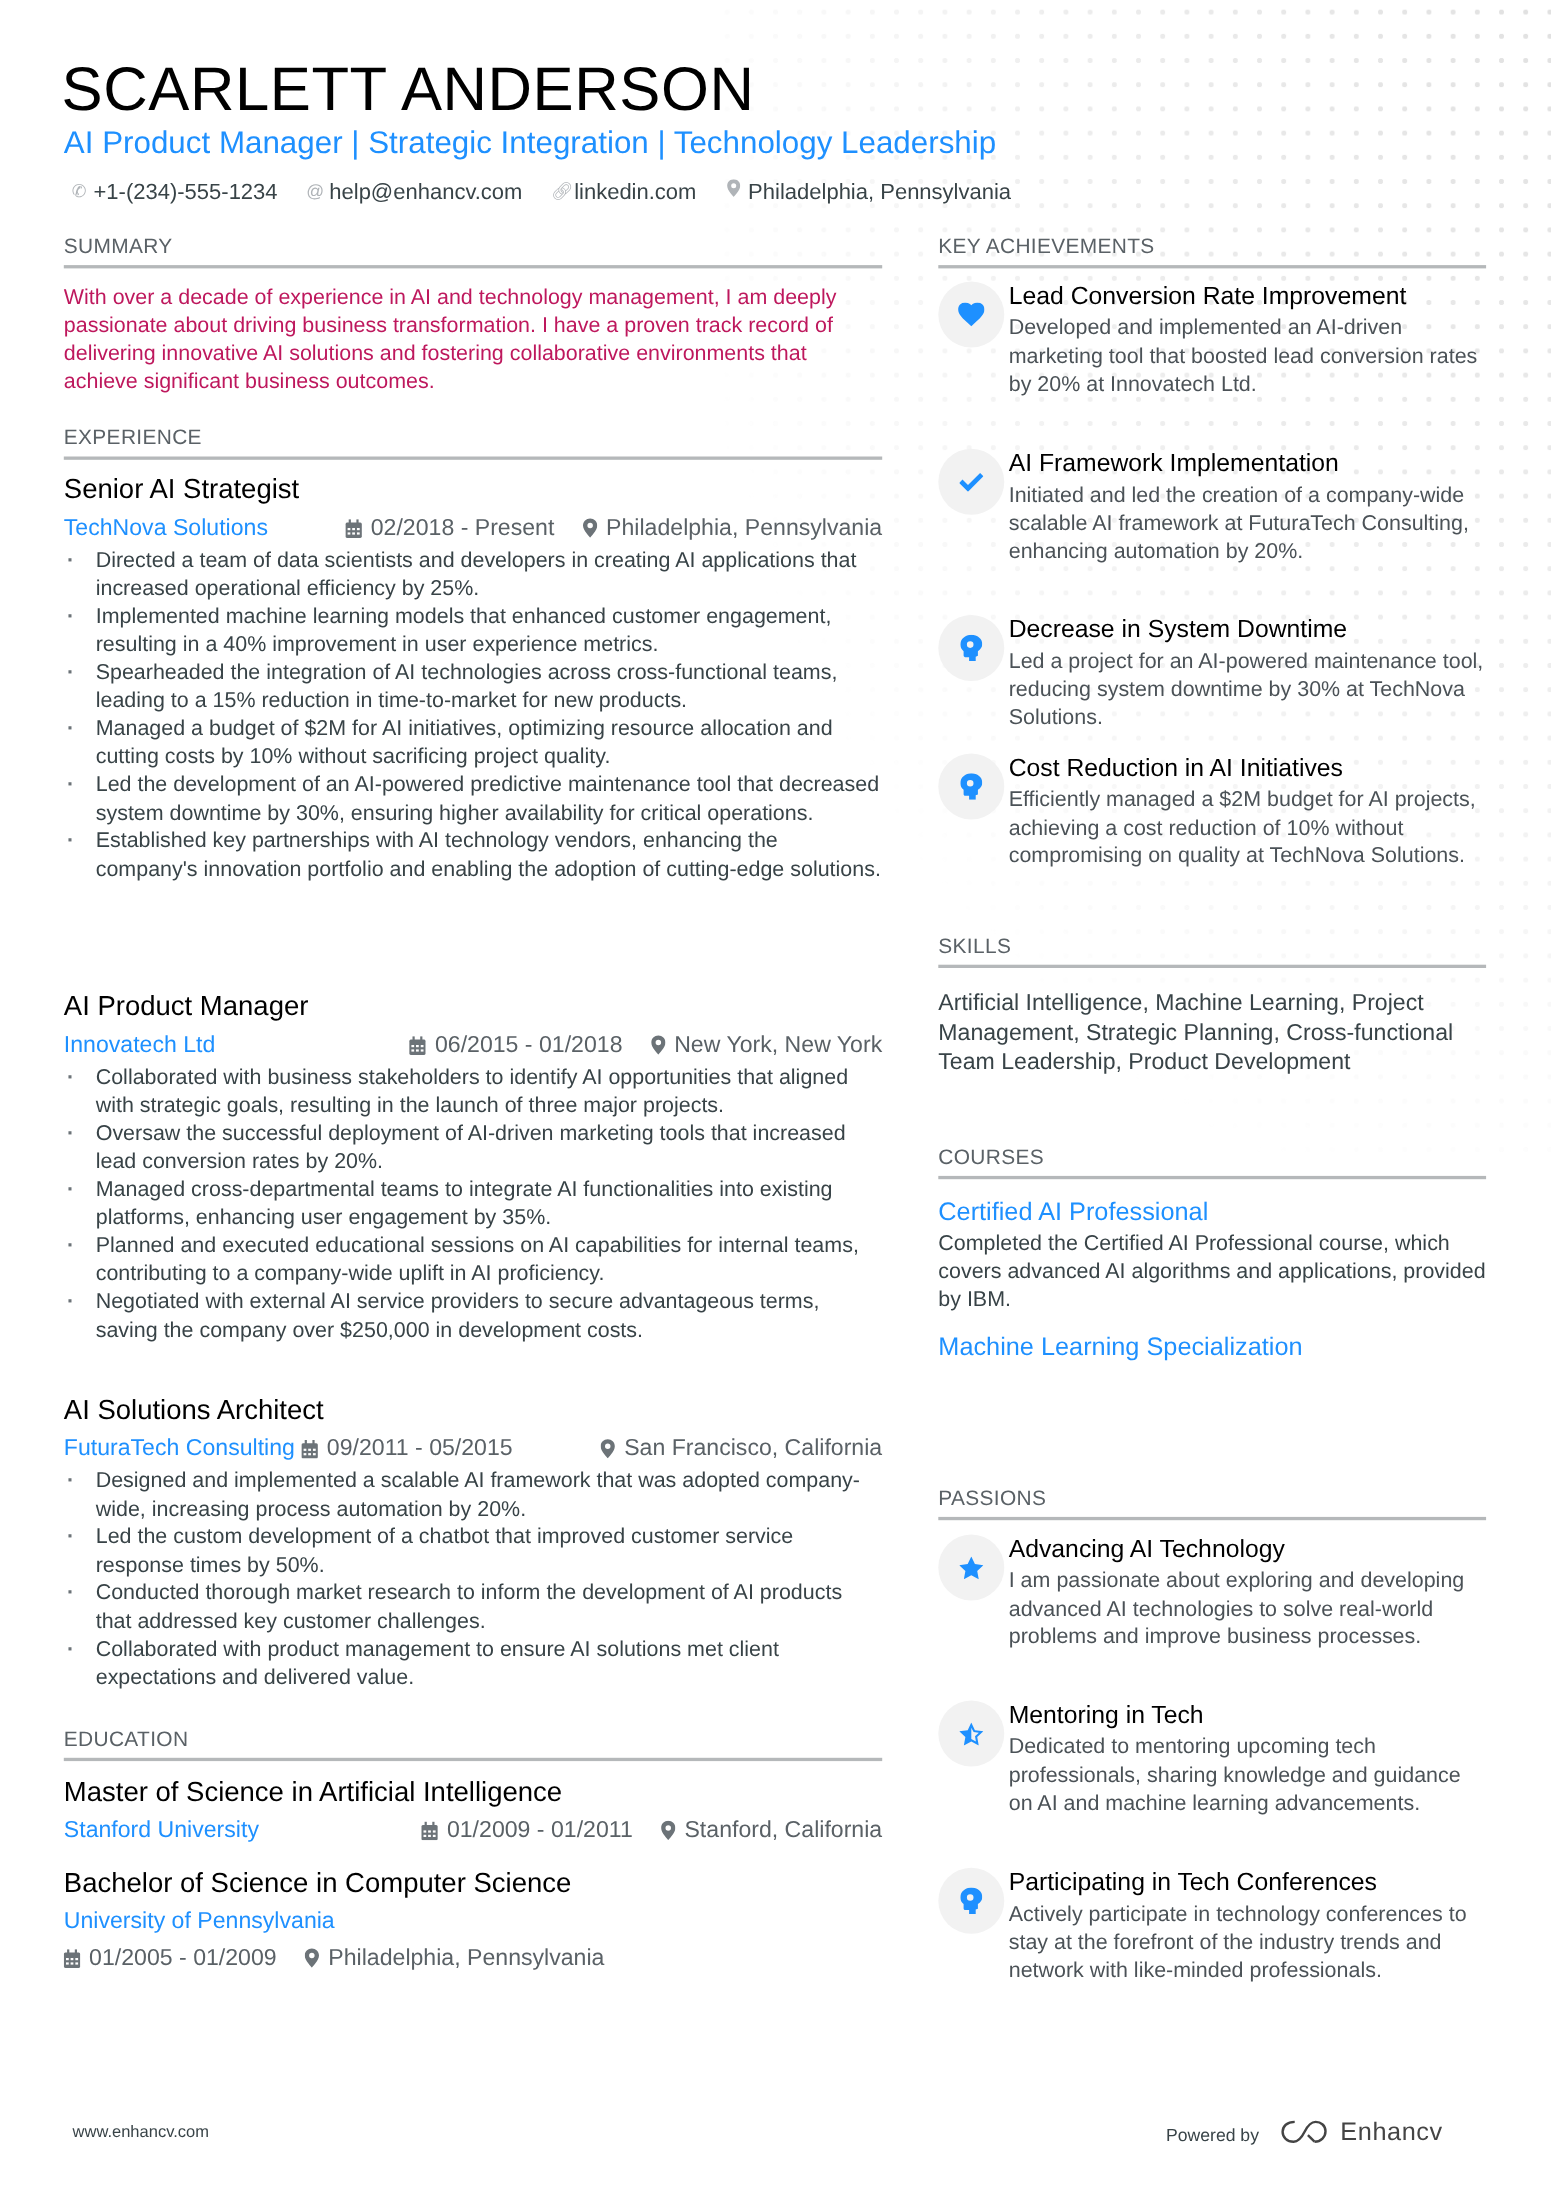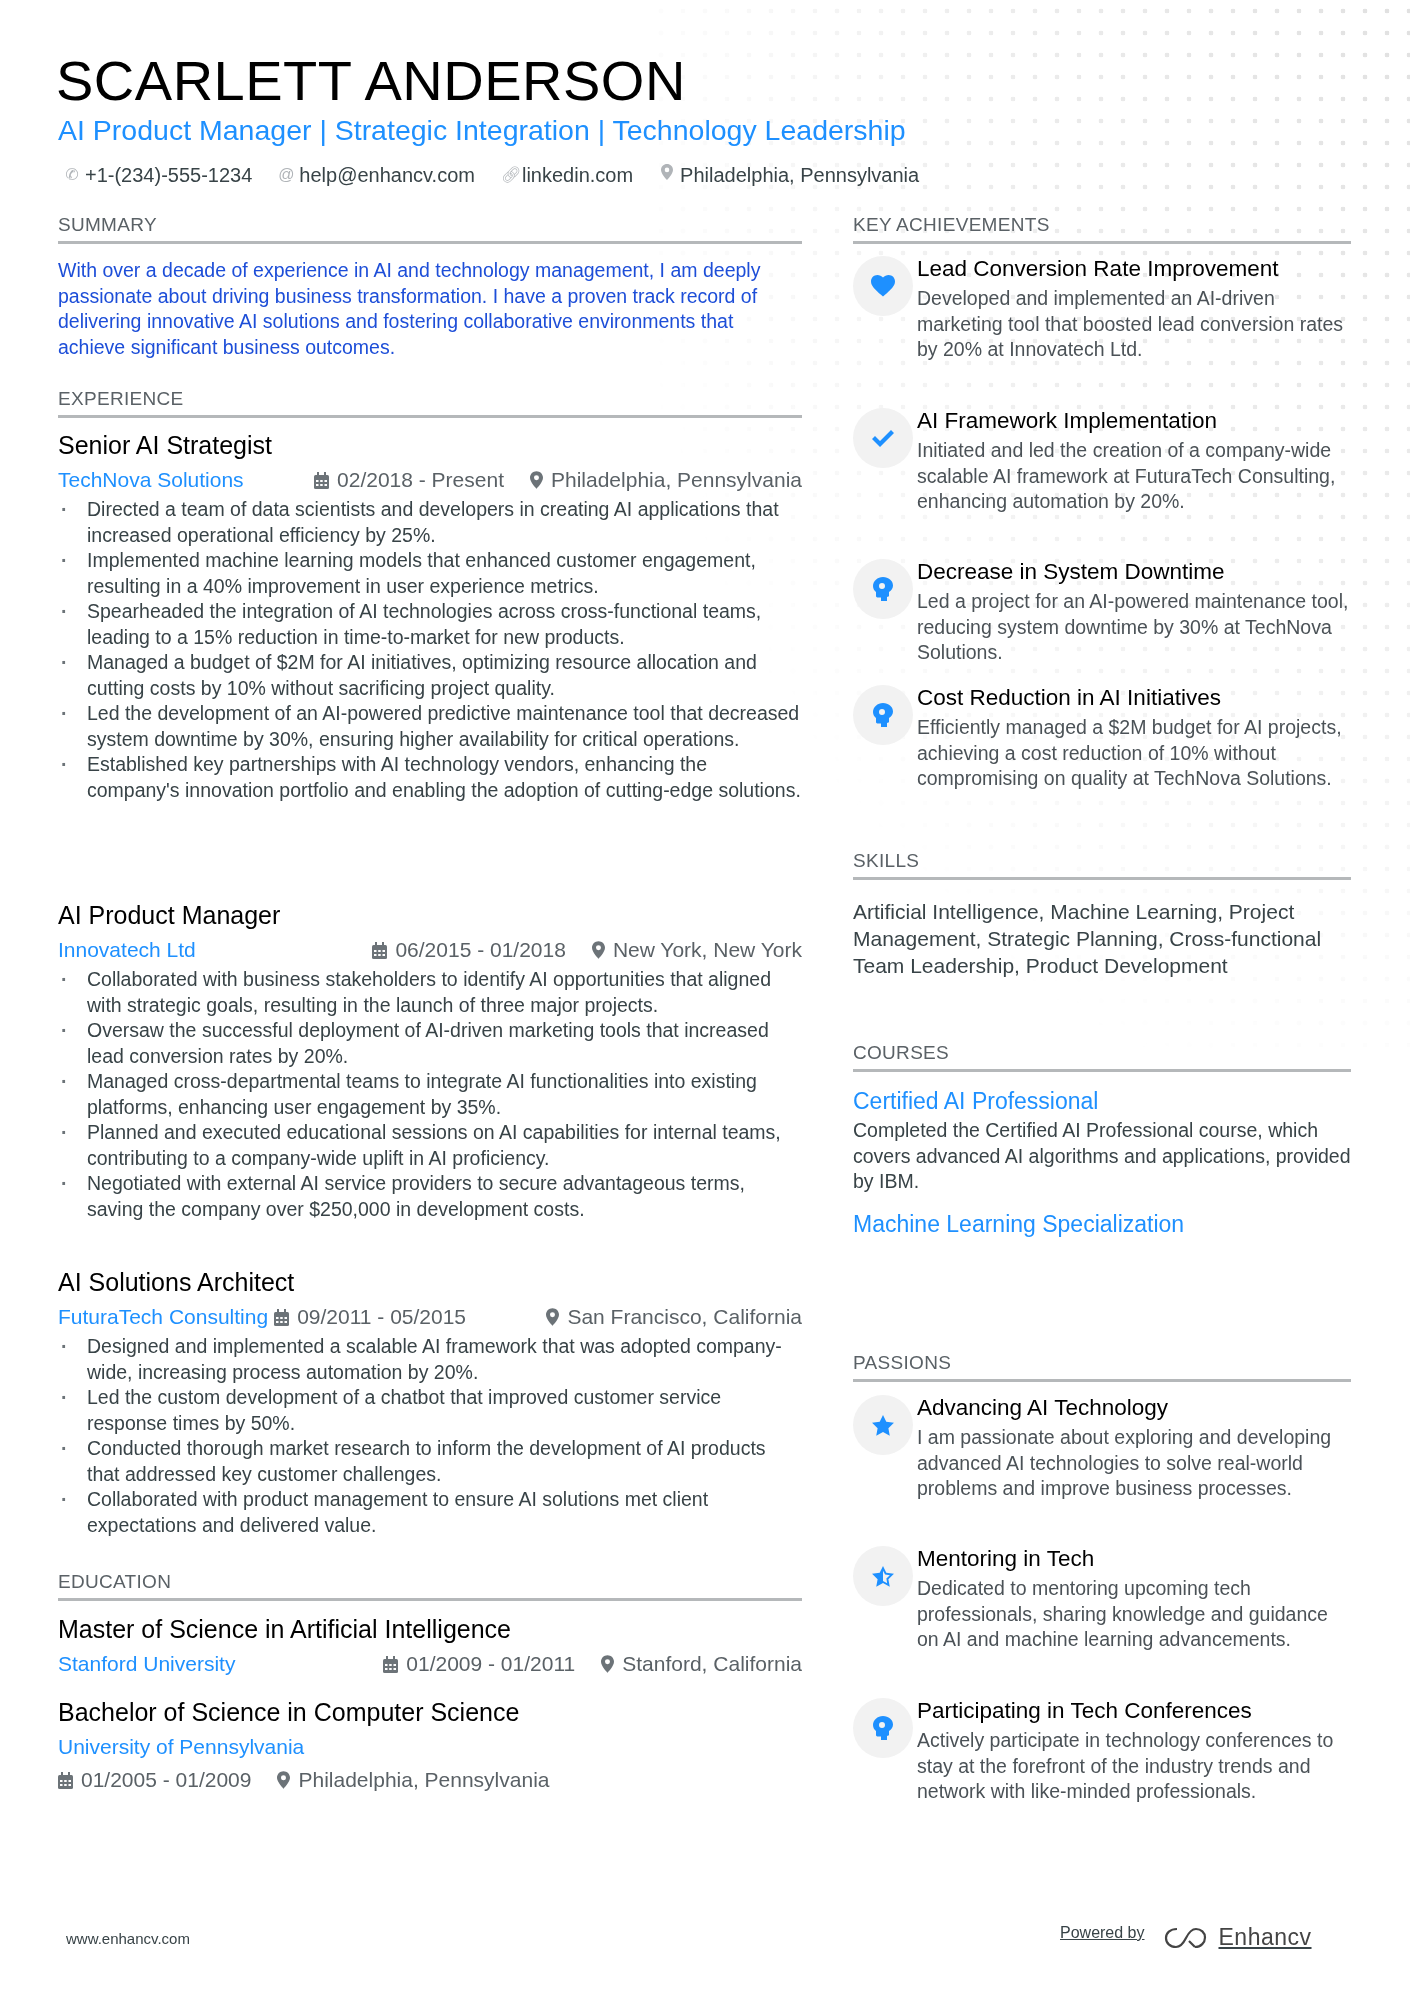--- a/index.html
+++ b/index.html
@@ -19,21 +19,21 @@
   .contact { display: flex; align-items: center; gap: 5px; }
   .contact .ic { color: #b0b4b8; font-size: 16px; width: 16px; text-align: center; }
 
   .section-title { font-size: 19px; color: #5a6166; letter-spacing: 0.3px; text-transform: uppercase; line-height: 24px; }
   .section { position: absolute; }
   .section .rule { height: 3px; background: #b5b8ba; margin-top: 4px; }
 
   .left { left: 58px; width: 744px; }
   .right { left: 853px; width: 498px; }
 
-  .para { font-size: 19.5px; line-height: 25.5px; color: #1d4ed8; margin-top: 14px; }
+  .para { font-size: 19.5px; line-height: 25.5px; color: #be185d; margin-top: 14px; }
 
   .job { position: absolute; left: 58px; width: 744px; }
   .job-title { font-size: 25px; color: #000; line-height: 34px; }
   .job-meta { display: flex; align-items: center; font-size: 21px; line-height: 30px; margin-top: 3px; }
   .company { color: #1e90ff; }
   .meta-right { margin-left: auto; display: flex; align-items: center; gap: 26px; color: #5a6166; padding-left: 32px; }
   .meta-item { display: flex; align-items: center; gap: 8px; }
   .meta-item svg { fill: #6c7378; }
   .bullets { list-style: none; margin-top: 2px; }
   .bullets li { position: relative; padding-left: 29px; font-size: 19.5px; line-height: 25.5px; color: #384347; }
@@ -45,21 +45,21 @@
   .ach .body { margin-left: 64px; }
   .ach .t { font-size: 22.5px; color: #000; line-height: 30px; }
   .ach .d { font-size: 19.5px; color: #4b5257; line-height: 25.5px; margin-top: 2px; }
 
   .skills-text { font-size: 21px; line-height: 27px; color: #384347; margin-top: 18px; }
   .course-title { font-size: 23px; color: #1e90ff; line-height: 30px; }
   .course-desc { font-size: 19.5px; line-height: 25.5px; color: #384347; margin-top: 2px; }
 
   .edu-title { font-size: 25px; color: #000; line-height: 34px; }
   .footer-left { left: 66px; top: 1930px; font-size: 15px; color: #384347; }
-  .footer-right { left: 1060px; top: 1924px; display: flex; align-items: flex-start; gap: 18px; font-size: 16px; color: #384347; text-decoration: underline; }
+  .footer-right { left: 1060px; top: 1924px; display: flex; align-items: flex-end; gap: 18px; font-size: 16px; color: #384347; }
   .brand { display: flex; align-items: center; gap: 10px; font-size: 23px; color: #444; letter-spacing: 0.5px; }
 </style>
 </head>
 <body>
 
 <div class="dots"></div>
 
 <div class="abs name">SCARLETT ANDERSON</div>
 <div class="abs headline">AI Product Manager | Strategic Integration | Technology Leadership</div>
 <div class="abs contacts">

